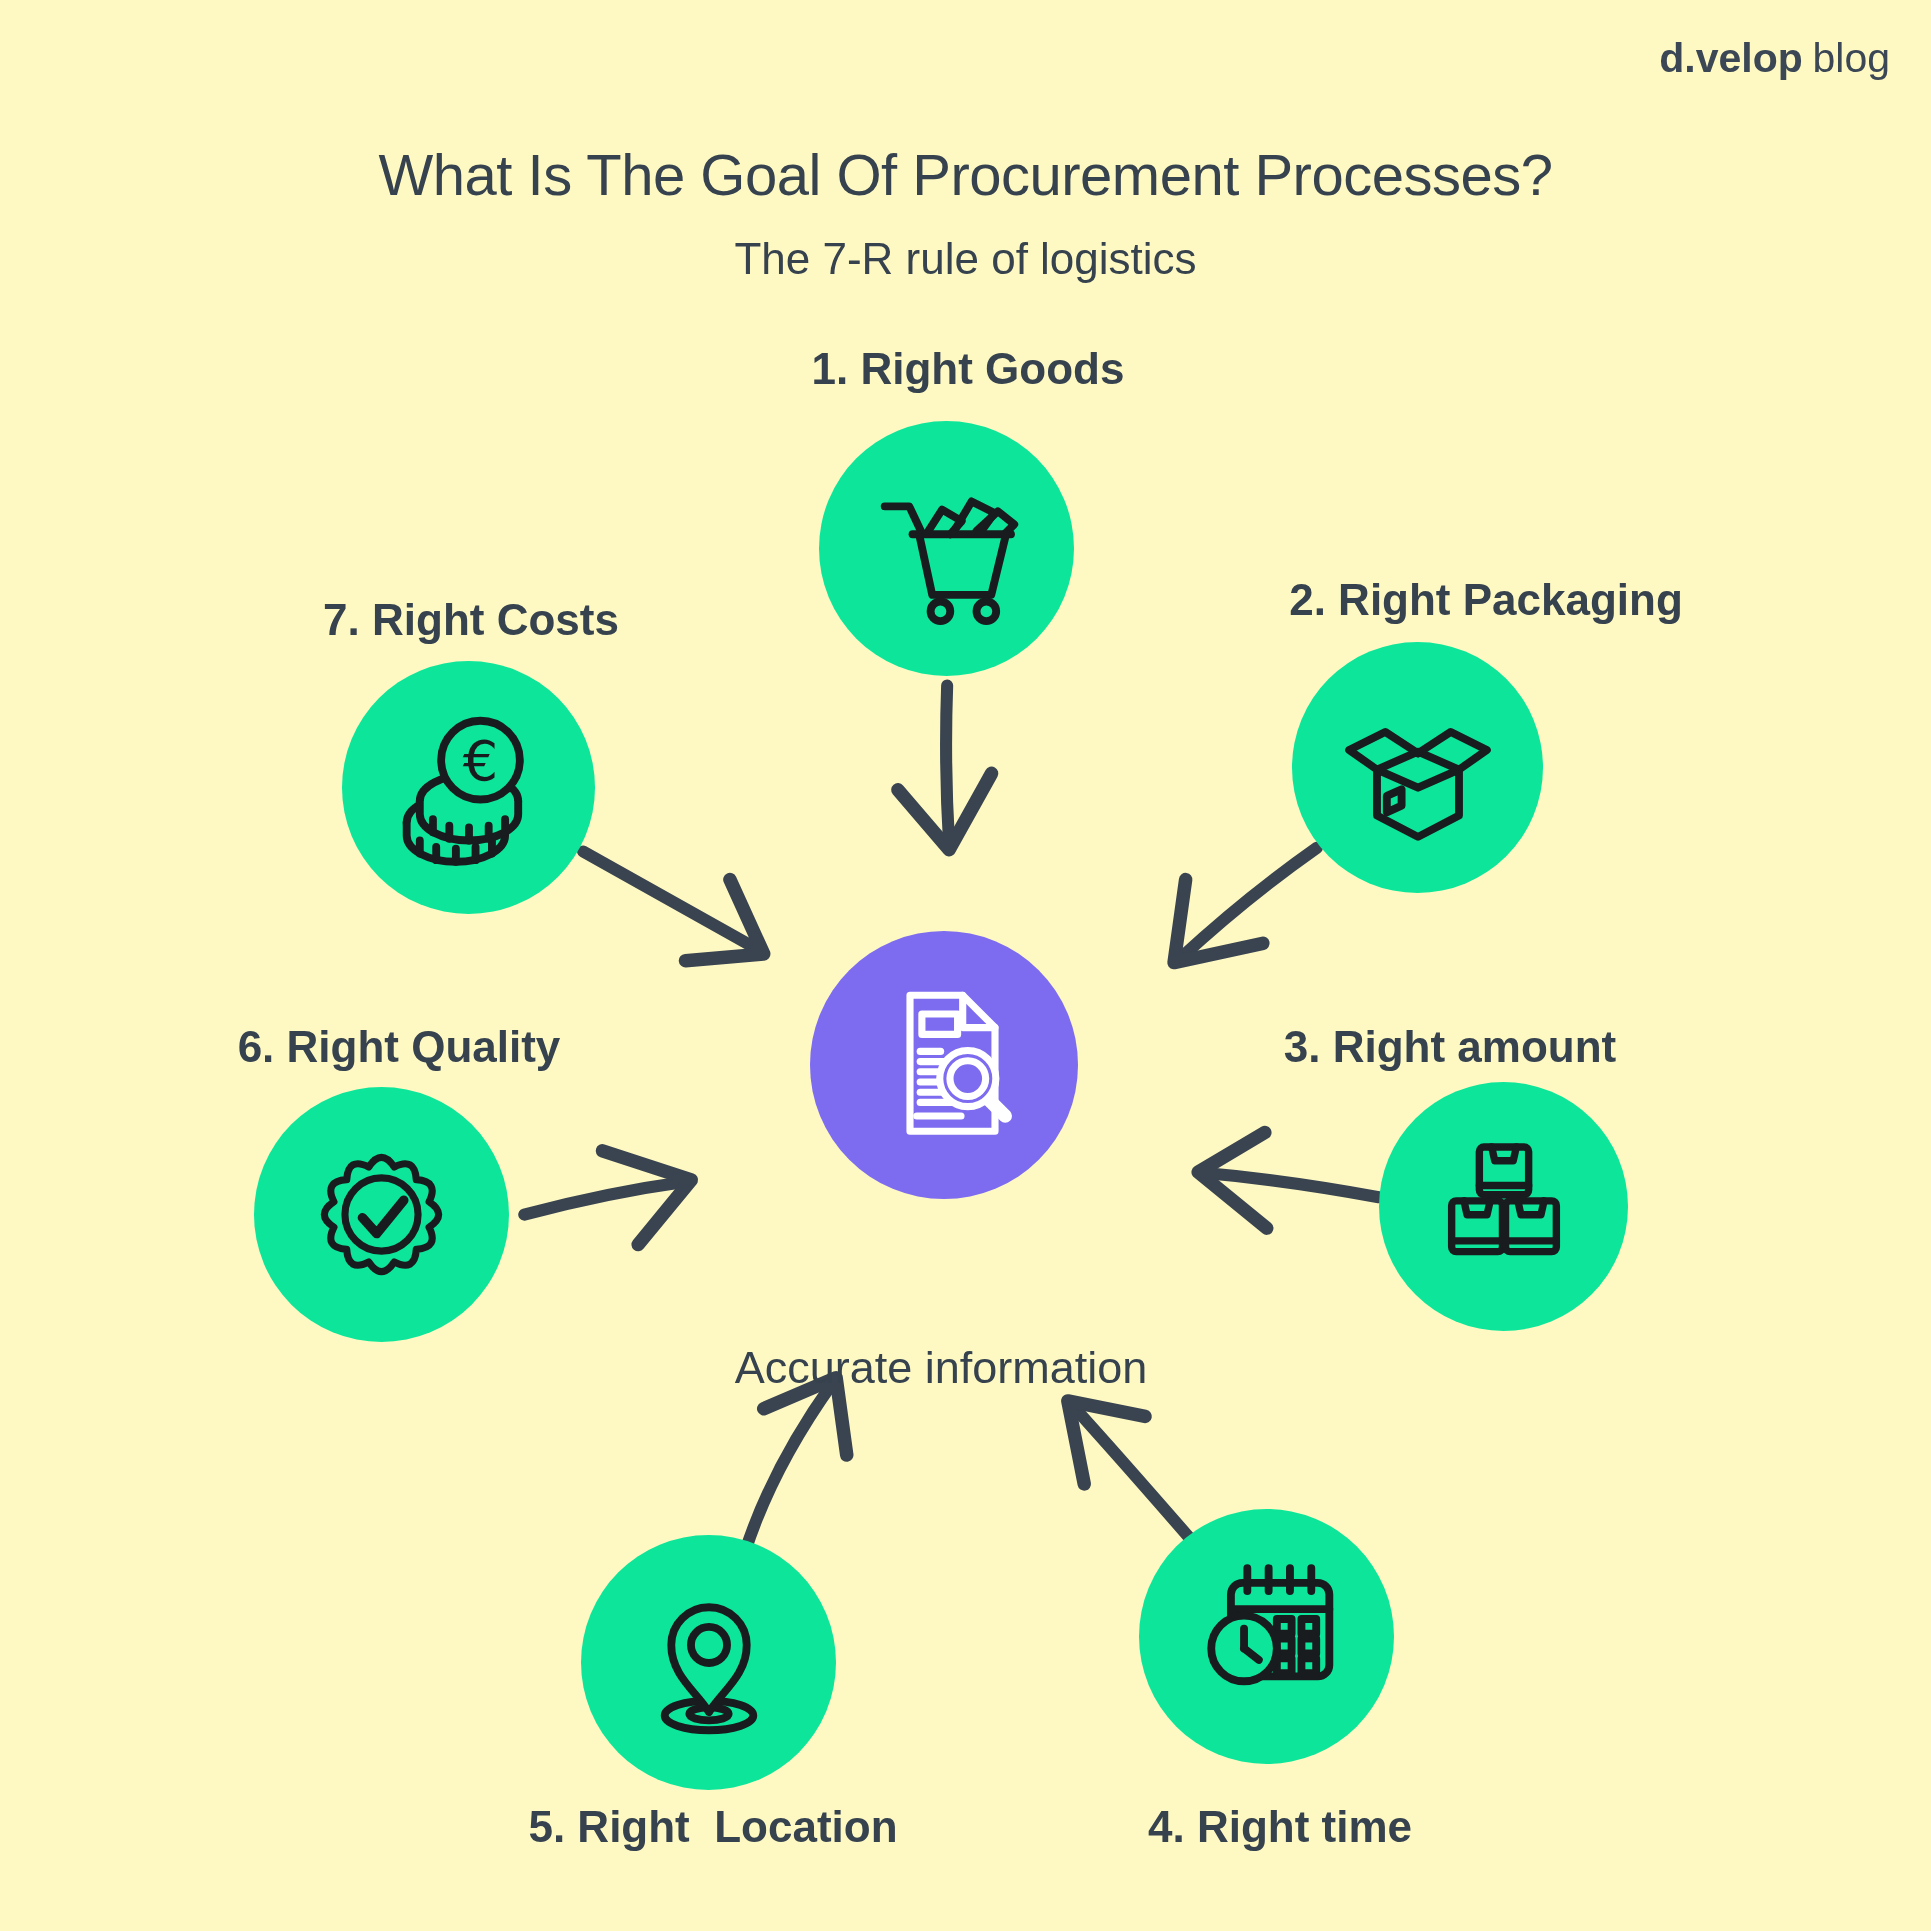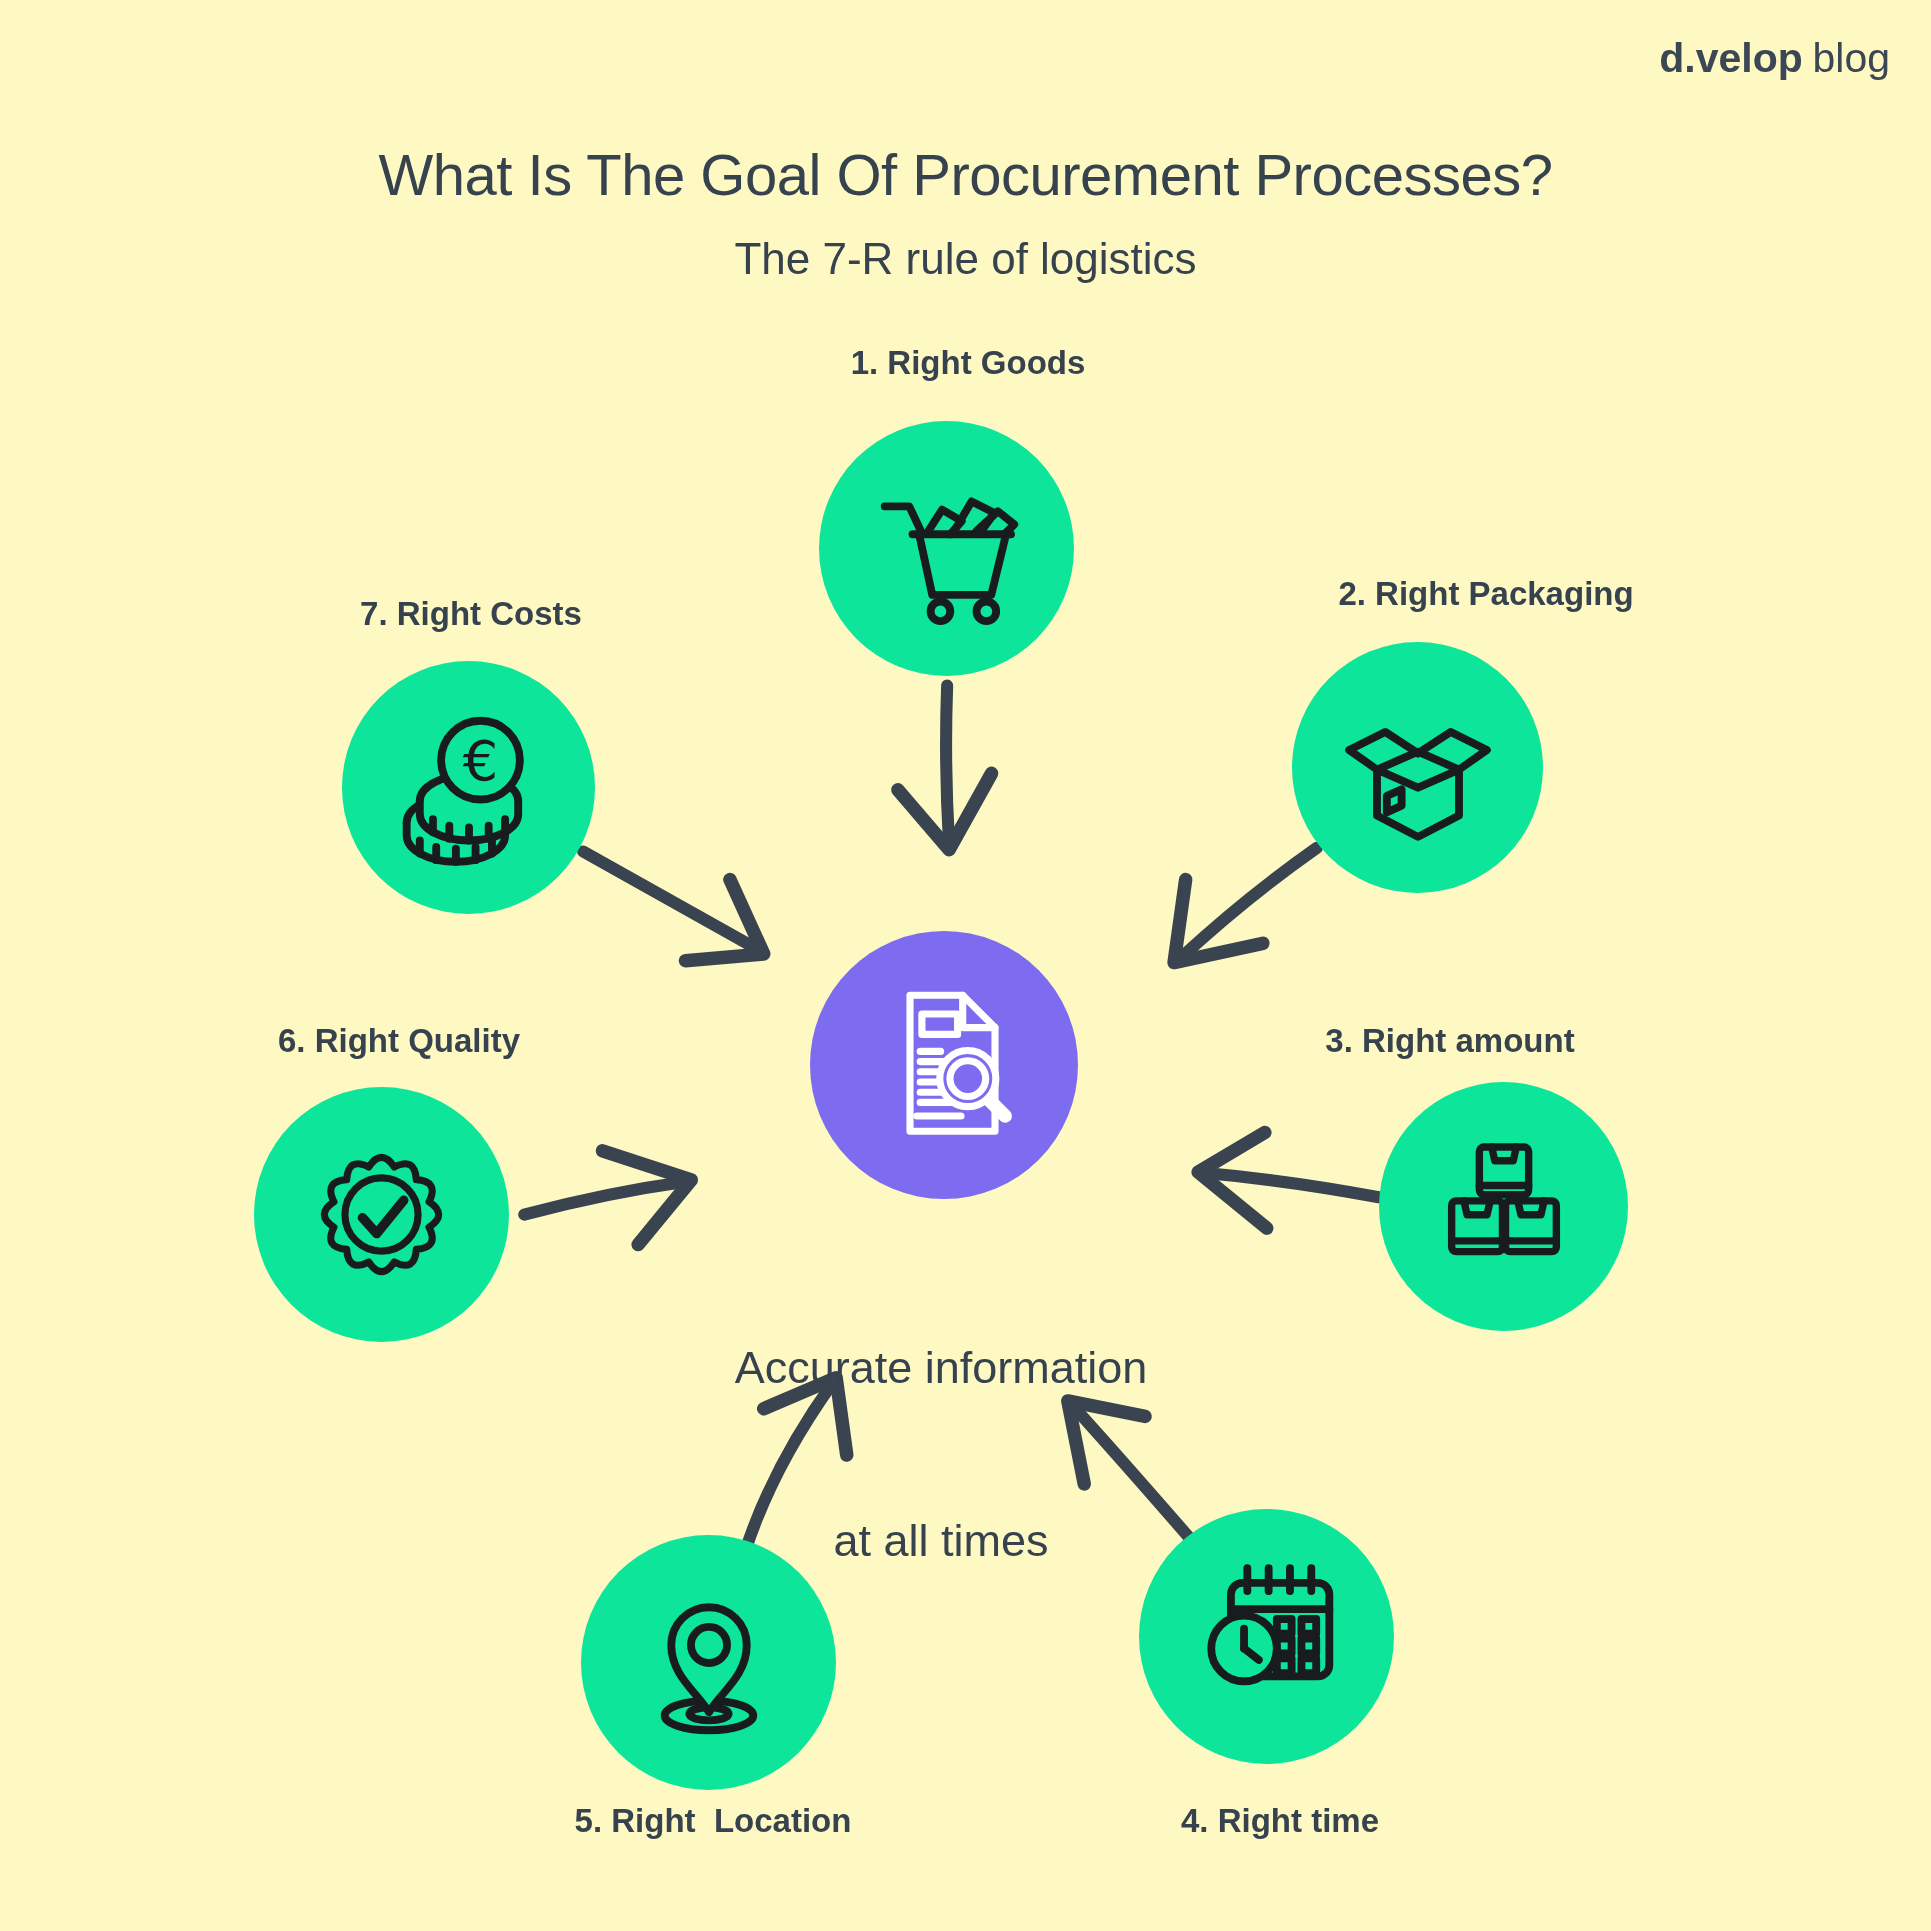--- a/index.html
+++ b/index.html
@@ -10,21 +10,21 @@
   .logo .suffix{font-weight:400;margin-left:9.7px;}
   .title{position:absolute;top:141px;left:0;width:1931px;text-align:center;
          font-size:58px;font-weight:400;color:#36424e;letter-spacing:-0.5px;}
   .subtitle{position:absolute;top:234px;left:0;width:1931px;text-align:center;
             font-size:44px;font-weight:400;color:#36424e;}
   .bubble{position:absolute;border-radius:50%;background:#0de69a;
           display:flex;align-items:center;justify-content:center;}
   .bubble svg{display:block;}
   .center-bubble{position:absolute;border-radius:50%;background:#7d6bf0;
                  display:flex;align-items:center;justify-content:center;}
-  .node-label{position:absolute;transform:translateX(-50%);font-size:33px;font-weight:700;
+  .node-label{position:absolute;transform:translateX(-50%);font-size:44px;font-weight:700;
               color:#36424e;white-space:pre;}
   .caption{position:absolute;left:941px;top:1224px;transform:translateX(-50%);
            text-align:center;font-size:45px;font-weight:400;color:#36424e;line-height:1.28;white-space:pre;}
   .arrows{position:absolute;left:0;top:0;pointer-events:none;}
   .icon-stroke{fill:none;stroke:#191c1f;stroke-linecap:round;stroke-linejoin:round;}
 </style>
 </head>
 <body>
 
 <div class="canvas">
@@ -199,17 +199,16 @@
           <path d="M36,72 H55"></path>
         <path d="M34,80 H60"></path>
         <circle cx="64" cy="58" r="16.5" fill="#7d6bf0"></circle>
         <circle cx="64" cy="58" r="10.5"></circle>
         <path d="M77,71 L86,80" stroke-width="8"></path>
       </g>
     </svg>
   </div>
   <div class="caption">
     <div>Accurate information</div>
-    <div>at all times</div>
   </div>
 
 </div>
 
 
 </body></html>

